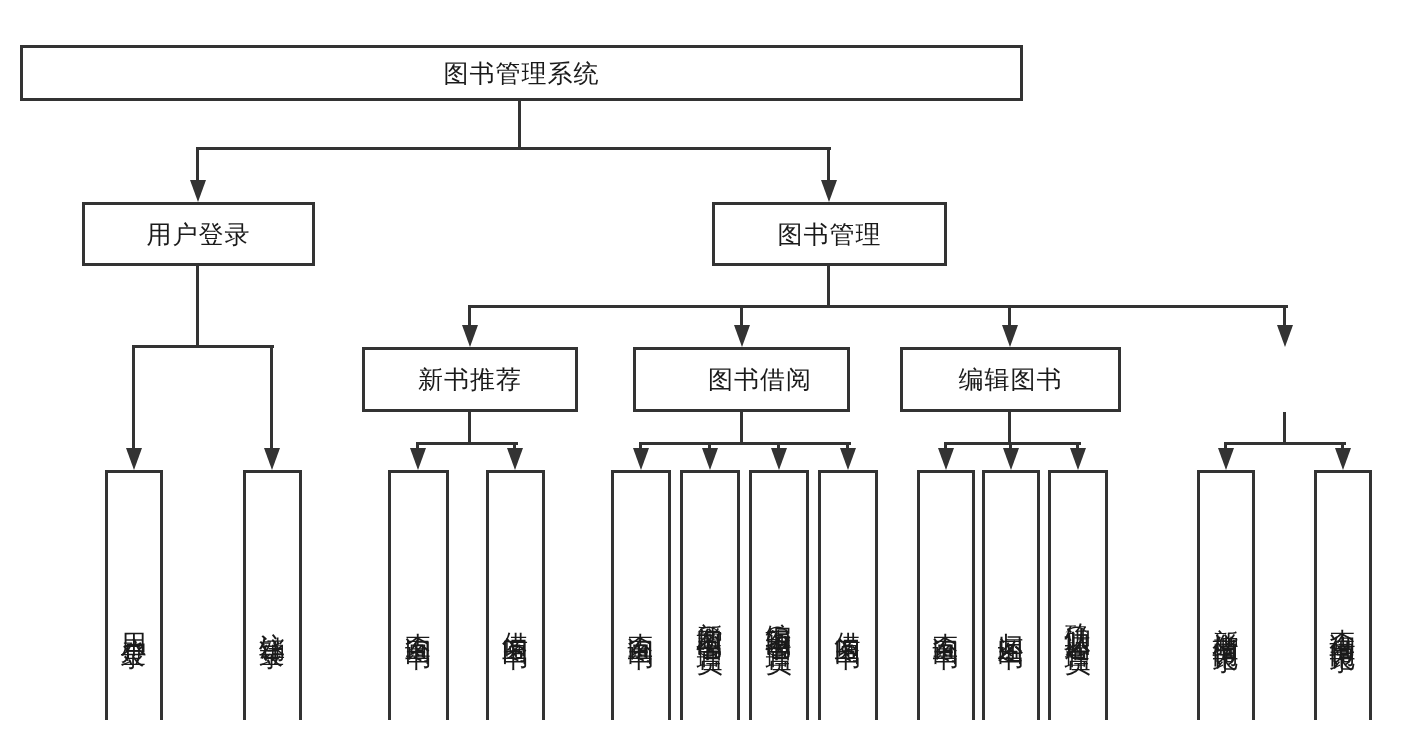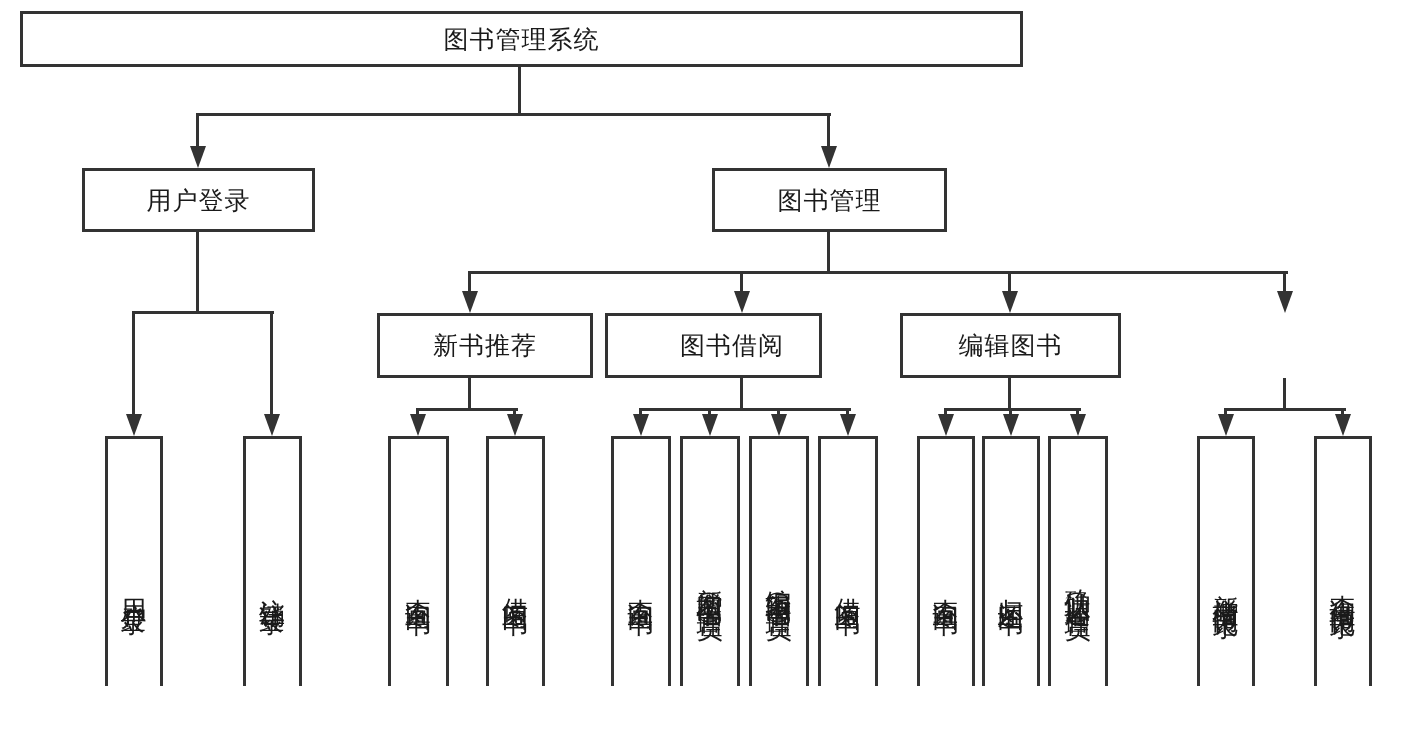--- a/index.html
+++ b/index.html
@@ -3,20 +3,21 @@
 <meta charset="utf-8">
 <style>
   html, body { margin: 0; padding: 0; background: #ffffff; }
   #canvas {
     position: relative;
     width: 1405px;
     height: 686px;
     background: #ffffff;
     font-family: "Liberation Sans", sans-serif;
     overflow: hidden;
+    margin-top: 34px;
   }
   .box {
     position: absolute;
     box-sizing: border-box;
     border: 3px solid #333333;
     background: #ffffff;
     display: flex;
     align-items: center;
     justify-content: center;
     color: #1a1a1a;
@@ -59,24 +60,24 @@
     <span class="hlabel">图书管理系统</span>
   </div>
 
   <div class="box" style="left:82px; top:168px; width:233px; height:64px;">
     <span class="hlabel">用户登录</span>
   </div>
   <div class="box" style="left:712px; top:168px; width:235px; height:64px;">
     <span class="hlabel">图书管理</span>
   </div>
 
-  <div class="box" style="left:377px; top:313px; width:216px; height:65px;align-items:center;">
+  <div class="box" style="left:362px; top:313px; width:216px; height:65px;align-items:center;">
     <span class="hlabel">新书推荐</span>
   </div>
-  <div class="box" style="left:605px; top:313px; width:217px; height:65px;padding-left:37px;">
+  <div class="box" style="left:633px; top:313px; width:217px; height:65px;padding-left:37px;">
     <span class="hlabel">图书借阅</span>
   </div>
   <div class="box" style="left:900px; top:313px; width:221px; height:65px;">
     <span class="hlabel">编辑图书</span>
   </div>
 
   <div class="box" style="left:105px; top:436px; width:58px; height:299px;">
     <span class="vlabel">用户登录</span>
   </div>
   <div class="box" style="left:243px; top:436px; width:59px; height:299px;">

